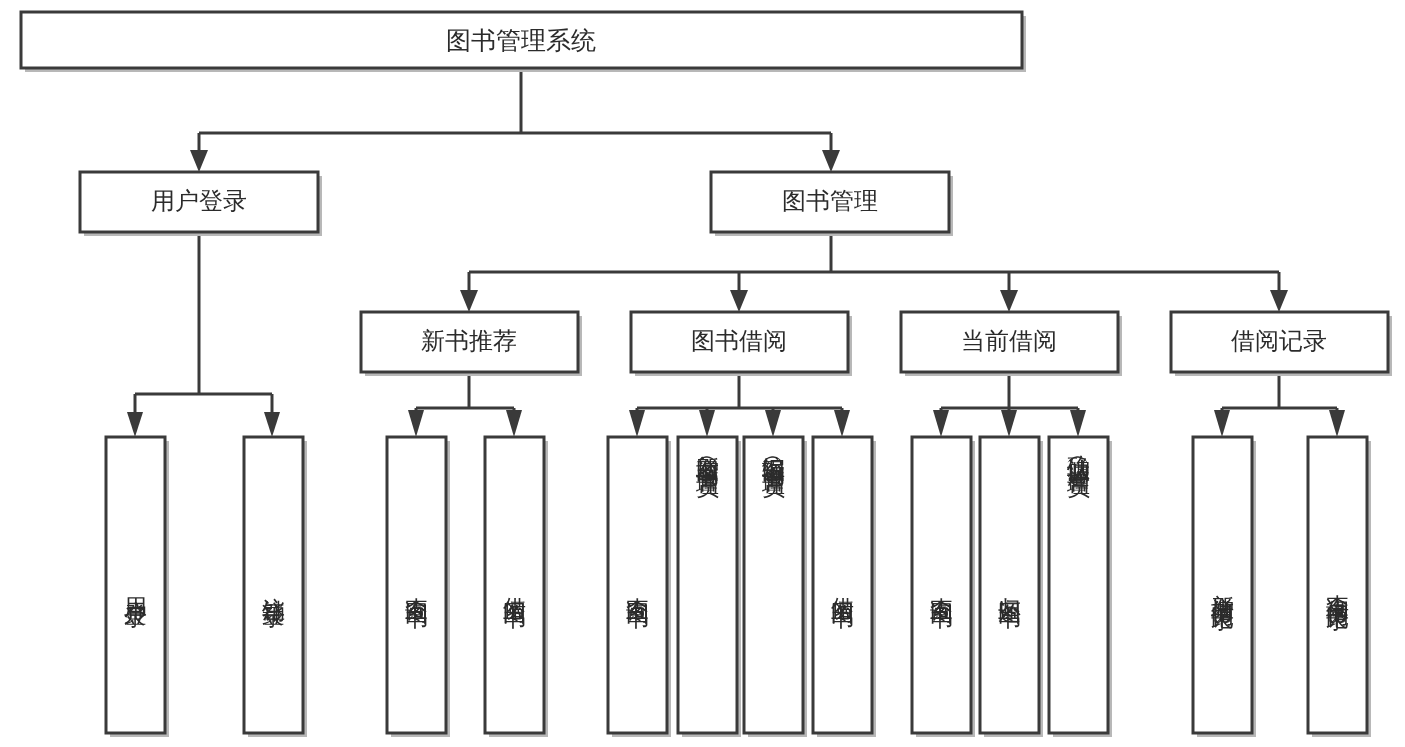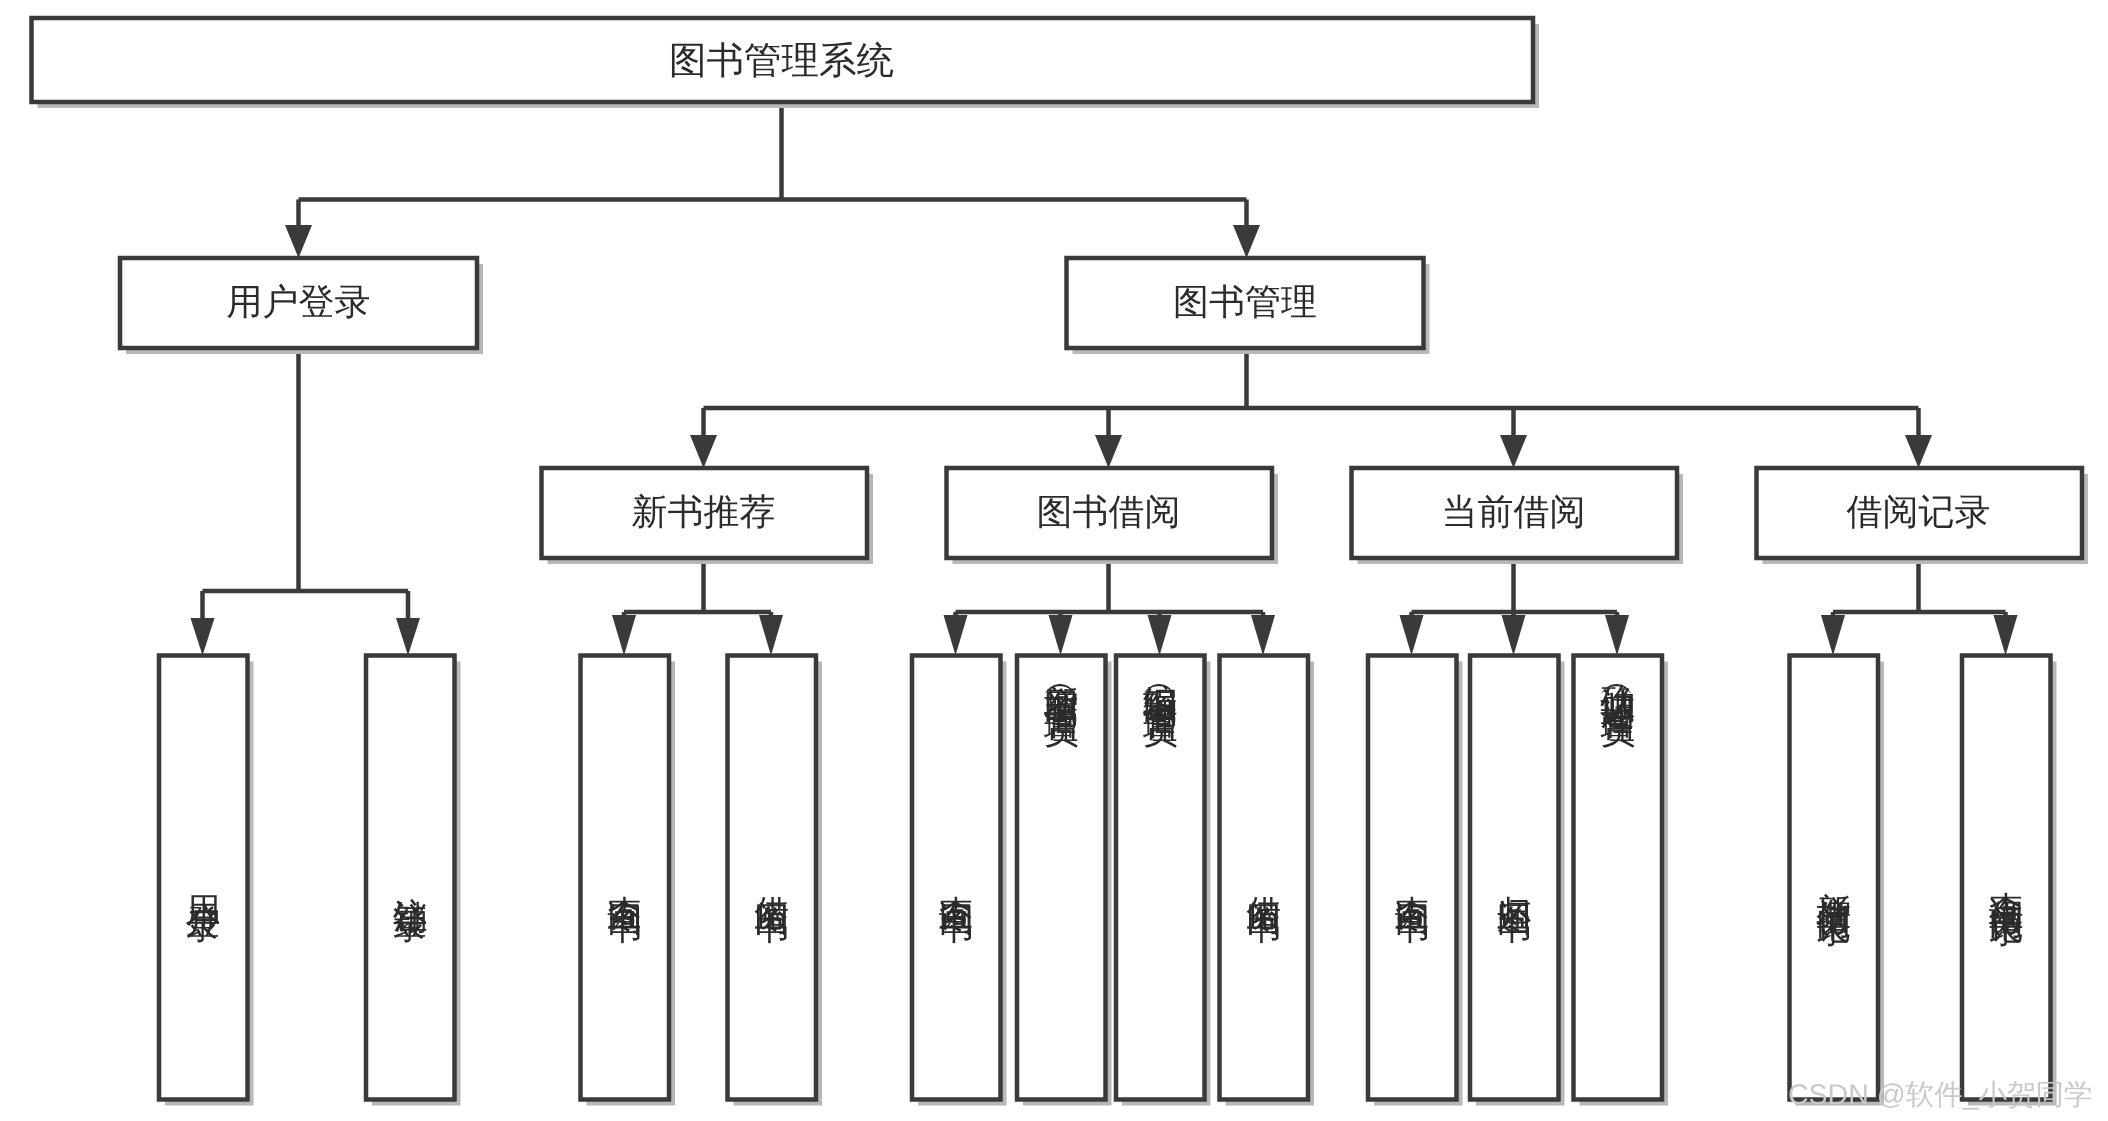--- a/index.html
+++ b/index.html
@@ -292,15 +292,14 @@
     <span class="leaf-label">确认归还（管理员）</span>
   </div>
 
   <div class="leaf-label-wrap" style="left:1193px; top:437px; width:59px; height:296px;">
     <span class="leaf-label">新增借阅记录</span>
   </div>
   <div class="leaf-label-wrap" style="left:1308px; top:437px; width:59px; height:296px;">
     <span class="leaf-label">查询借阅记录</span>
   </div>
 
-  <div class="watermark">CSDN @软件_小贺同学</div>
 
 </div>
 
 </body></html>

